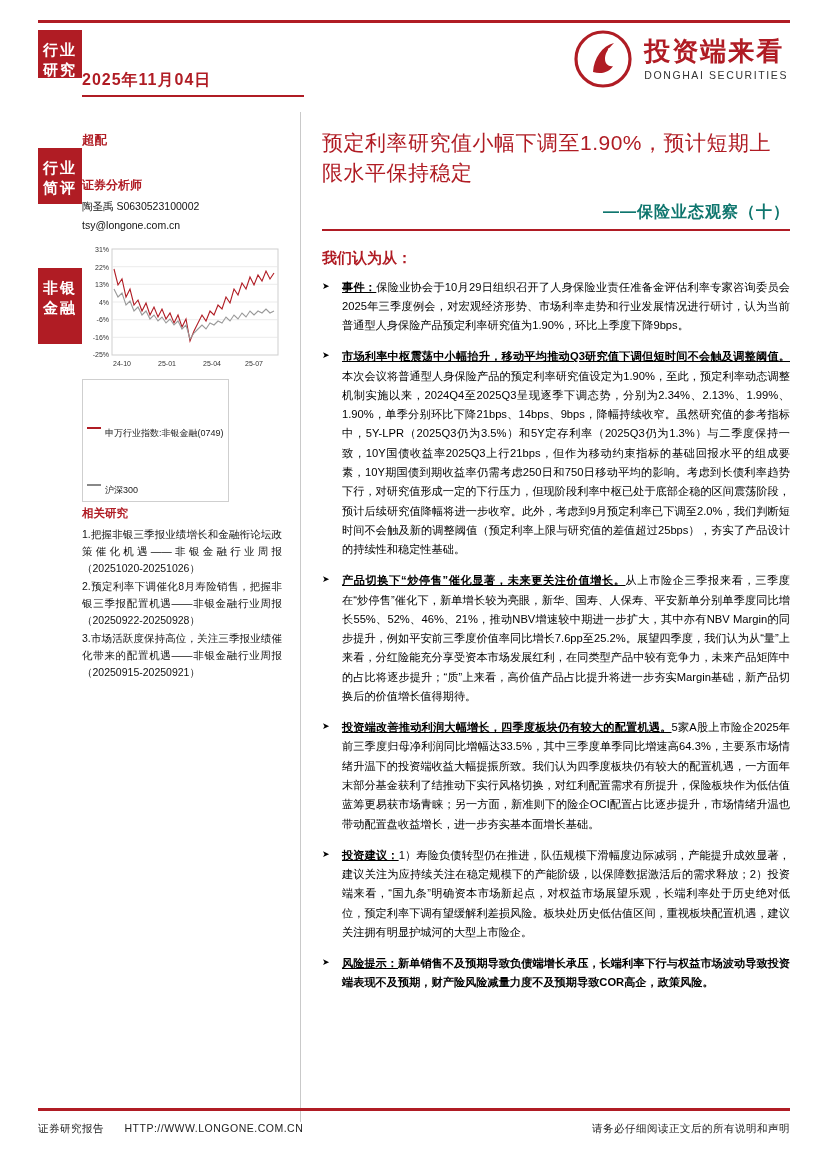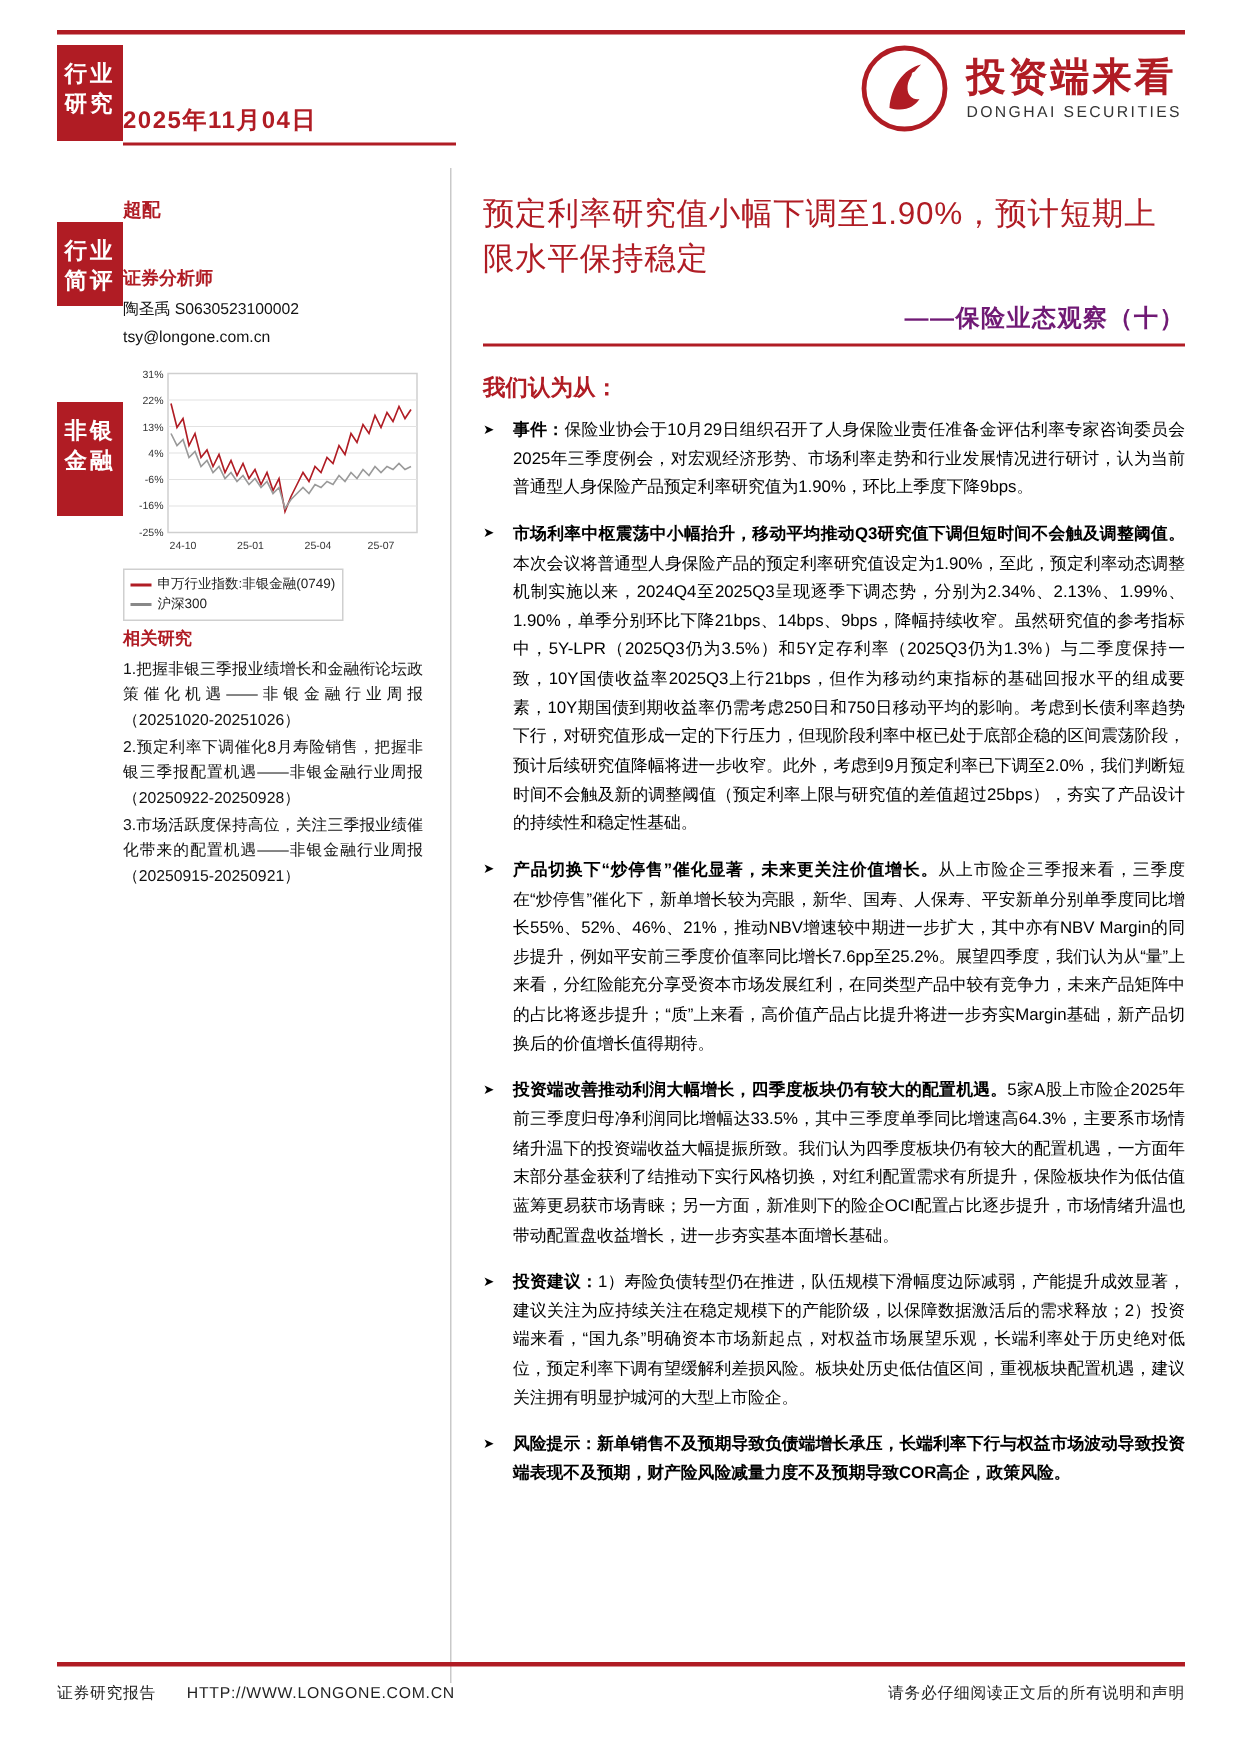--- a/index.html
+++ b/index.html
@@ -26,21 +26,21 @@
     position:absolute;left:38px;
     width:44px;
     background:#b01c24;color:#fff;
     font-size:15px;font-weight:bold;
     text-align:center;
     letter-spacing:2px;
     padding:10px 0;
     line-height:1.35;
     box-sizing:border-box;
   }
-  .tag-1{top:30px;height:64px;}
+  .tag-1{top:30px;height:48px;}
   .tag-2{top:148px;height:56px;}
   .tag-3{top:268px;height:76px;}
 
   .date-line{
     position:absolute;left:82px;top:70px;width:222px;
     border-bottom:2px solid #b01c24;
     padding-bottom:4px;
   }
   .date-line .date{font-size:16px;color:#b01c24;font-weight:bold;letter-spacing:1px;}
 
@@ -48,52 +48,52 @@
   .left-col{position:absolute;left:82px;top:132px;width:200px;}
   .rating{font-size:12.5px;font-weight:bold;color:#b01c24;}
   .analyst-block{margin-top:28px;}
   .analyst-title{font-size:12px;font-weight:bold;color:#b01c24;}
   .analyst-line{font-size:10.5px;color:#111;margin-top:5px;line-height:1.5;}
   .analyst-mail{font-size:10.5px;color:#111;margin-top:4px;}
 
   .chart-box{margin-top:14px;width:200px;}
   .chart-svg{display:block;}
   .legend{margin-top:2px;font-size:9px;color:#222;line-height:1.5;border:1px solid #cfcfcf;padding:3px 4px;display:inline-block;background:#fff;}
-  .legend div{display:flex;align-items:center;gap:4px;}
+  .legend div{display:flex;align-items:flex-start;gap:4px;margin-top:44px;}
   .legend i{display:inline-block;width:14px;height:0;border-top:2px solid #000;}
   .legend i.l1{border-color:#b01c24;}
   .legend i.l2{border-color:#888;}
 
   .related{margin-top:4px;}
   .related-title{font-size:11.5px;font-weight:bold;color:#b01c24;margin-bottom:5px;}
   .related-item{font-size:10.5px;color:#111;line-height:1.65;text-align:justify;}
 
   
   .vrule{position:absolute;left:300px;top:112px;width:1px;height:1010px;background:#c9c9c9;}
 
   
   .right-col{position:absolute;left:322px;top:128px;width:468px;}
   .headline{
     font-size:21px;font-weight:normal;color:#b01c24;line-height:1.42;
     letter-spacing:0.5px;
   }
   .subline-wrap{margin-top:14px;text-align:right;border-bottom:2px solid #b01c24;padding-bottom:6px;}
-  .subline{font-size:16px;font-weight:bold;color:#701a75;letter-spacing:1px;}
+  .subline{font-size:16px;font-weight:bold;color:#0f766e;letter-spacing:1px;}
 
   .points-title{font-size:15px;font-weight:bold;color:#b01c24;margin-top:18px;}
 
   ul.points{list-style:none;margin:10px 0 0 0;padding:0;}
   ul.points>li{
     position:relative;padding-left:20px;margin-bottom:12px;
     font-size:11.2px;line-height:1.72;text-align:justify;color:#000;
   }
   ul.points>li:before{
     content:"\27A4";position:absolute;left:0;top:1px;font-size:9px;color:#000;
   }
-  .pt-lead{font-weight:bold;}
+  .pt-lead{font-weight:bold;text-decoration:underline;}
   .pt-bold{font-weight:bold;}
 
   
   .bot-rule{position:absolute;left:38px;top:1108px;width:752px;height:3px;background:#b01c24;}
   .footer{position:absolute;left:38px;top:1122px;width:752px;display:flex;justify-content:space-between;font-size:10.5px;color:#222;}
   .footer .fl{letter-spacing:0.5px;}
   .footer .fr{letter-spacing:0.5px;}
 </style>
 </head>
 <body>

